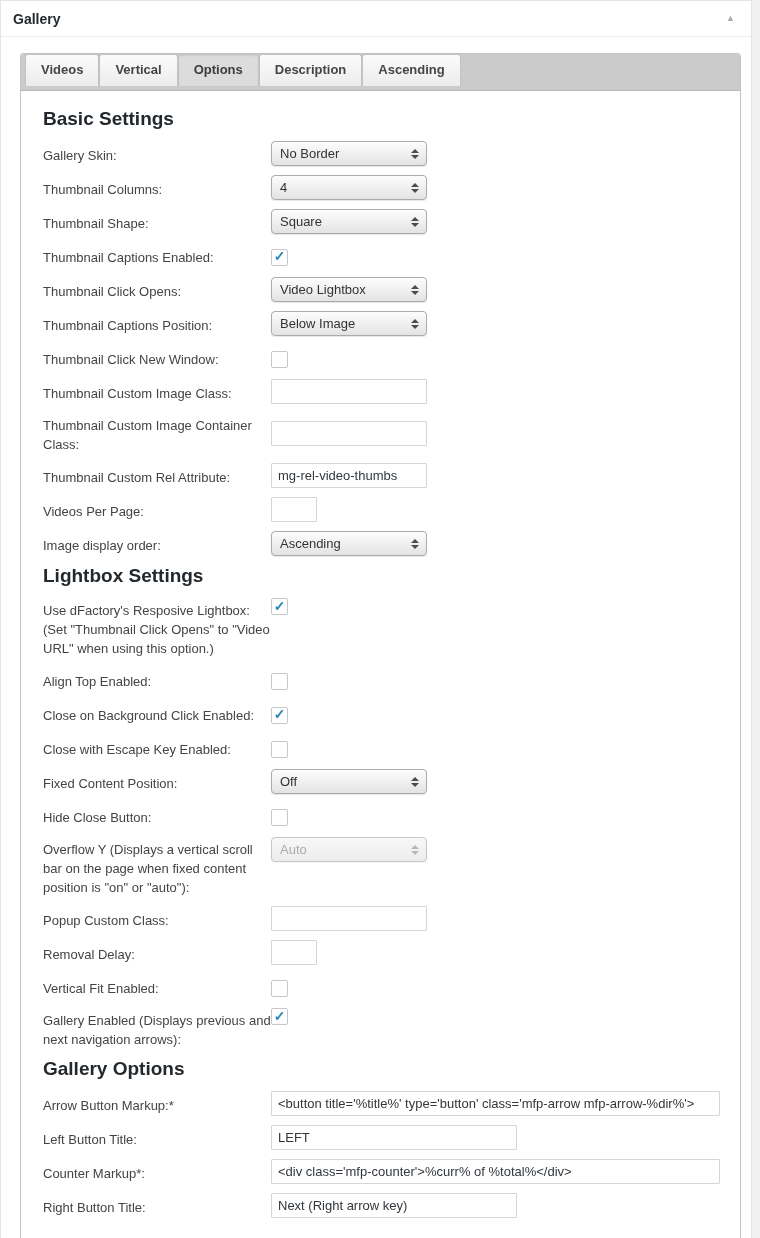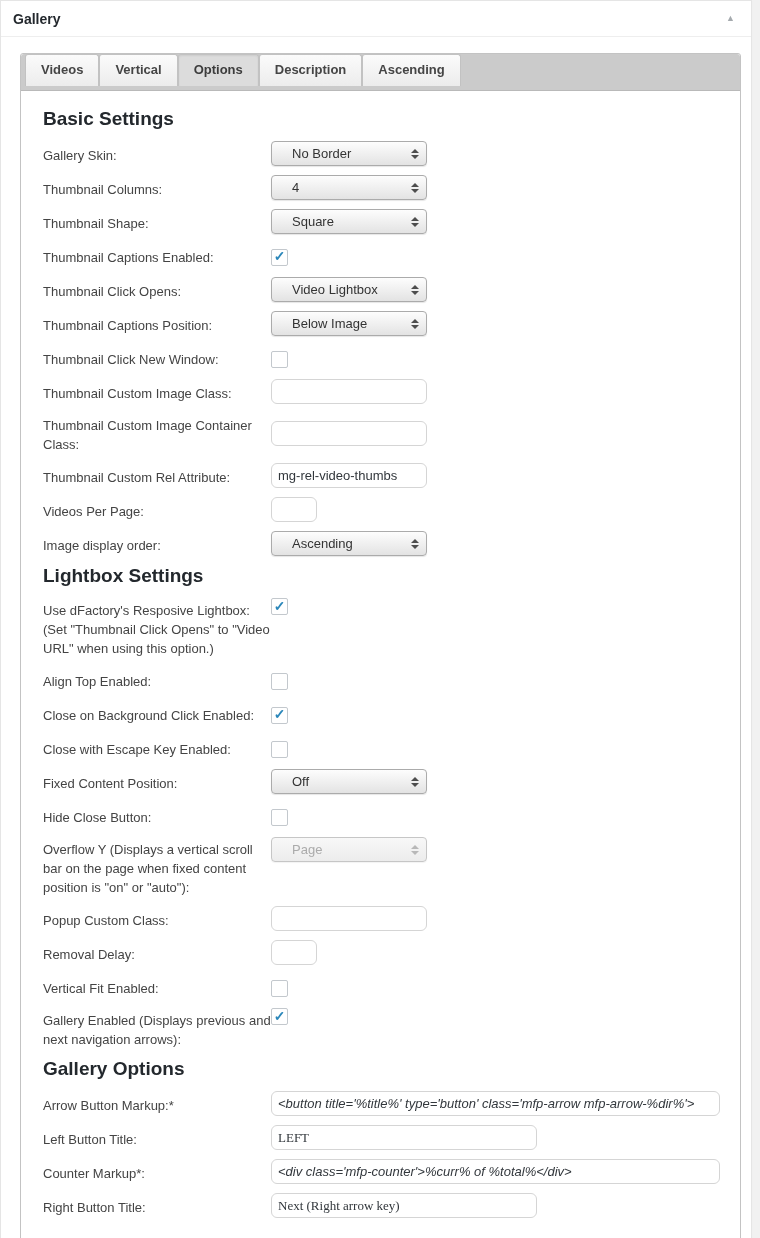--- a/index.html
+++ b/index.html
@@ -74,21 +74,21 @@
     width: 156px; height: 25px;
     border: 1px solid #ababab;
     border-radius: 4px;
     background: linear-gradient(#fdfdfd, #e3e3e3);
     box-shadow: 0 1px 1px rgba(0,0,0,0.10);
     display: flex; align-items: center; justify-content: space-between;
     padding: 0 7px 0 8px;
     cursor: default;
     color: #333;
   }
-  .select-value { font-size: 13px; line-height: 1; margin-left: 12px; }
+  .select-value { font-size: 13px; line-height: 1; }
   .select-arrows { display: flex; flex-direction: column; gap: 2px; }
   .select-arrows i { display: block; width: 0; height: 0; border-left: 4px solid transparent; border-right: 4px solid transparent; }
   .select-arrows .up { border-bottom: 4px solid #4d4d4d; }
   .select-arrows .down { border-top: 4px solid #4d4d4d; }
   .select.disabled { background: linear-gradient(#f8f8f8, #ececec); border-color: #c6c6c6; color: #ababab; box-shadow: 0 1px 1px rgba(0,0,0,0.05); }
   .select.disabled .up { border-bottom-color: #b8b8b8; }
   .select.disabled .down { border-top-color: #b8b8b8; }
 
   
   .checkbox {
@@ -101,31 +101,31 @@
     cursor: pointer;
   }
   .row-center .checkbox { margin-top: 0; }
   .checkbox .check-glyph { display: none; color: #2b87ba; font-size: 14px; font-weight: bold; line-height: 1; margin-top: -2px; }
   .checkbox.checked .check-glyph { display: block; }
 
   
   .text-input {
     height: 25px;
     border: 1px solid #d5d5d5;
-    border-radius: 6px;
+    border-radius: 1px;
     background: #fff;
     font-family: "Liberation Sans", sans-serif;
     font-size: 13px;
     color: #32373c;
     padding: 0 6px;
     width: 156px;
   }
   .text-input.small { width: 46px; }
-  .text-input.medium { width: 266px; font-family: Liberation Serif, serif; }
-  .text-input.wide { width: 449px; font-style: italic; }
+  .text-input.medium { width: 246px; }
+  .text-input.wide { width: 449px; }
 
   .footnote { margin-top: 31px; color: #444; line-height: 18px; }
 </style>
 </head>
 <body>
 
 <div class="postbox">
   <div class="postbox-header">
     <span class="postbox-title">Gallery</span>
     <button class="toggle-btn"><span>▲</span></button>
@@ -281,21 +281,21 @@
         </div>
 
         <div class="row">
           <label class="row-label">Hide Close Button:</label>
           <div class="checkbox"></div>
         </div>
 
         <div class="row row-center">
           <label class="row-label">Overflow Y (Displays a vertical scroll bar on the page when fixed content position is "on" or "auto"):</label>
           <div class="select disabled">
-            <span class="select-value">Page</span>
+            <span class="select-value">Auto</span>
             <span class="select-arrows">
                 <i class="up"></i>
                 <i class="down"></i>
               </span>
           </div>
         </div>
 
         <div class="row">
           <label class="row-label">Popup Custom Class:</label>
           <input class="text-input" type="text" value="" style="">

